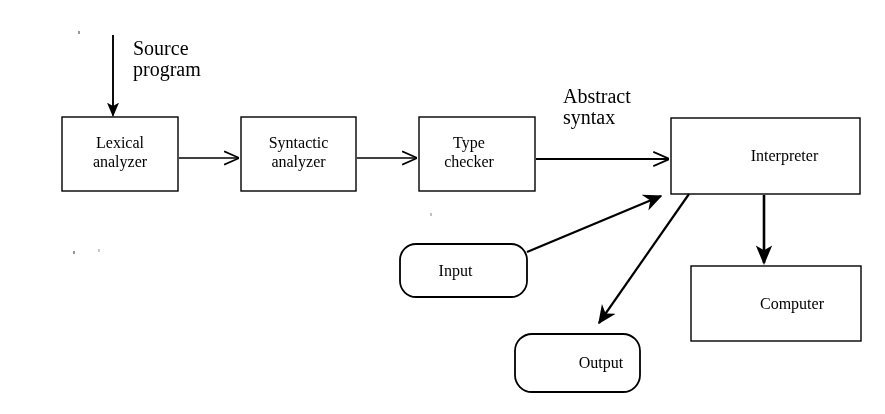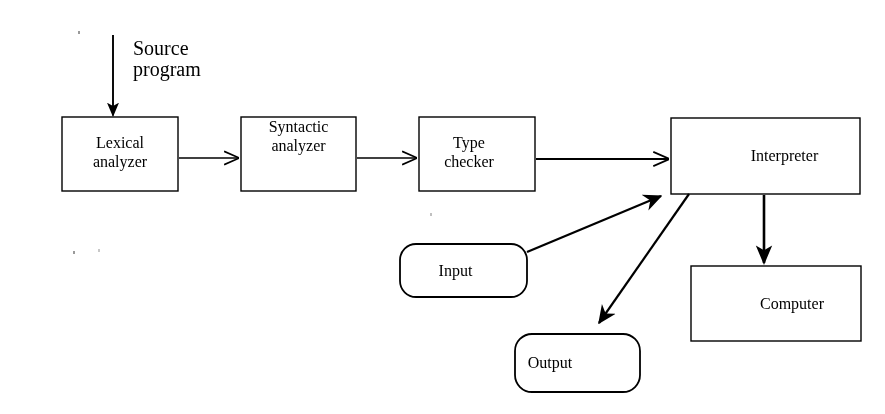--- a/index.html
+++ b/index.html
@@ -85,36 +85,38 @@
     <line x1="527" y1="252" x2="661" y2="196" stroke="#000000" stroke-width="2.2" marker-end="url(#arrowThin)"></line>
 
     <line x1="689" y1="194" x2="599" y2="323" stroke="#000000" stroke-width="2.2" marker-end="url(#arrowThin)"></line>
 
     <line x1="764" y1="195" x2="764" y2="263" stroke="#000000" stroke-width="2.6" marker-end="url(#arrowSolid)"></line>
   </svg>
 
   <div class="node-label" style="left:62px; top:133px; width:116px;">Lexical
 analyzer</div>
 
-  <div class="node-label" style="left:241px; top:117px; width:115px;">Syntactic
+  <div class="node-label" style="left:241px; top:133px; width:115px;">Syntactic
 analyzer</div>
 
   <div class="node-label" style="left:419px; top:133px; width:100px;">Type
 checker</div>
 
   <div class="node-label" style="left:671px; top:146px; width:189px;margin-left:19px;">Interpreter</div>
 
   <div class="node-label" style="left:691px; top:294px; width:202px;">Computer</div>
 
   <div class="node-label" style="left:400px; top:261px; width:111px;">Input</div>
 
-  <div class="node-label" style="left:495px; top:353px; width:110px;">Output</div>
+  <div class="node-label" style="left:546px; top:353px; width:110px;">Output</div>
 
   <div class="edge-label" style="left:133px; top:38px;">Source
 program</div>
 
+  <div class="edge-label" style="left:563px; top:86px;">Abstract
+syntax</div>
 
   <div class="speck" style="left:78px;  top:31px;"></div>
   <div class="speck" style="left:73px;  top:251px;"></div>
   <div class="speck" style="left:98px;  top:249px; background:#c8c8c8;"></div>
   <div class="speck" style="left:430px; top:213px; background:#c0c0c0;"></div>
 
 </div>
 
 </body></html>

